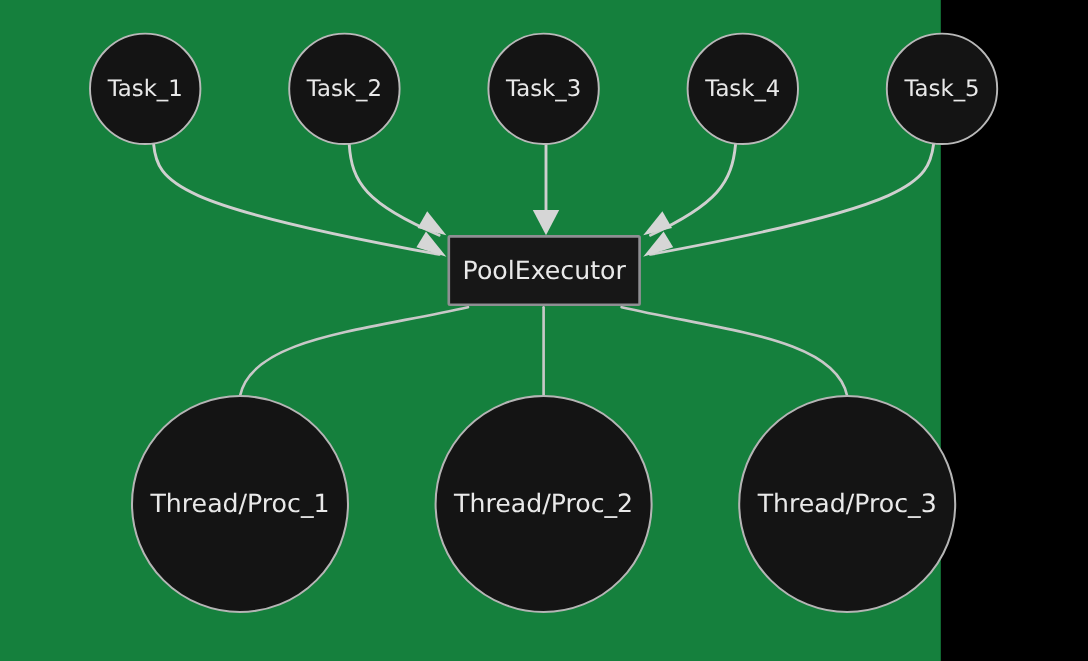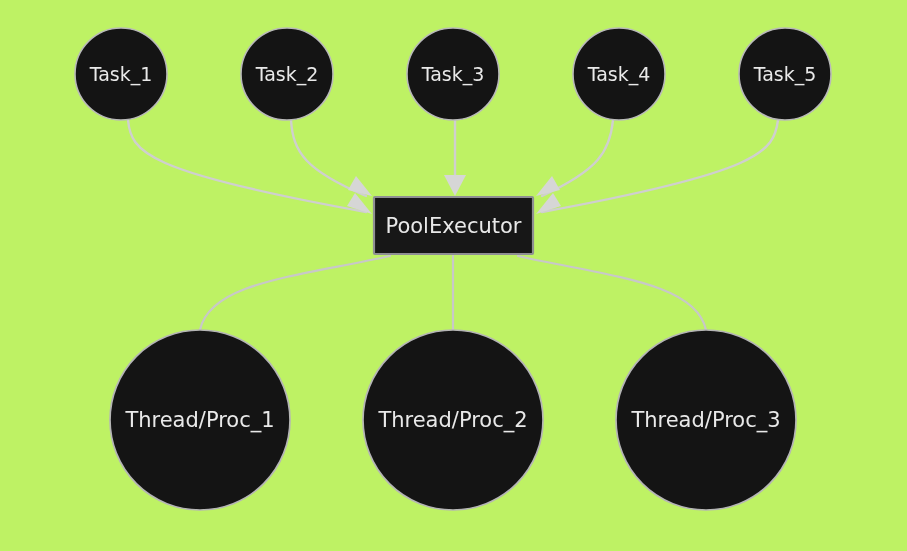--- a/index.html
+++ b/index.html
@@ -9,23 +9,24 @@
     background: #000000;
   }
   body {
     width: 907px;
     height: 551px;
     overflow: hidden;
     font-family: "DejaVu Sans", "Liberation Sans", sans-serif;
   }
   #diagram-root {
     position: relative;
-    width: 907px;
+    width: 773px;
     height: 551px;
-    background: #bef264;
+    background: #15803d;
+    padding-left: 11px;
   }
   svg#graph-canvas {
     position: absolute;
     top: 0;
     left: 0;
     width: 907px;
     height: 551px;
     display: block;
   }
   .edge-line {

